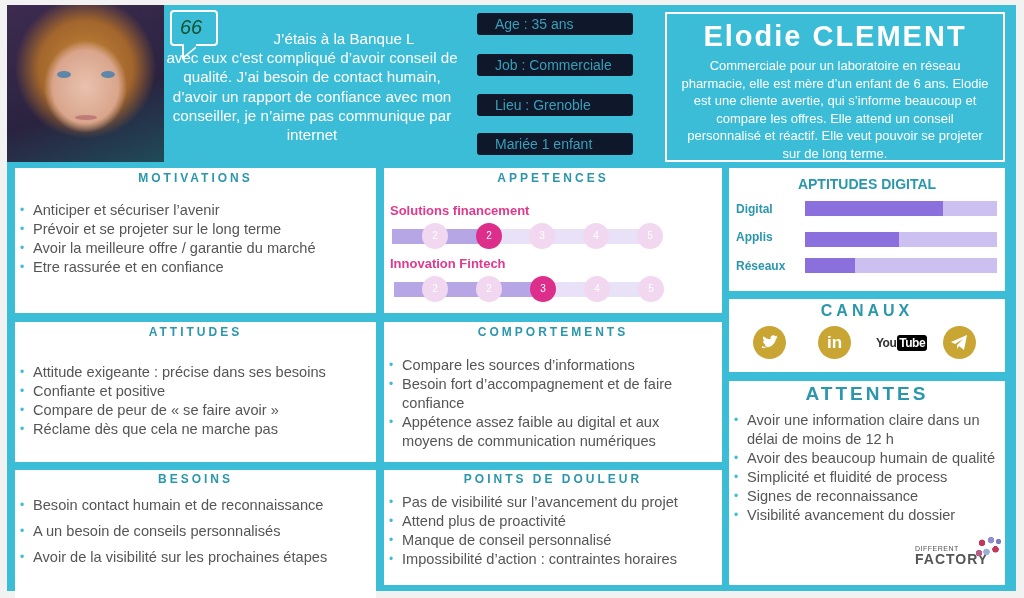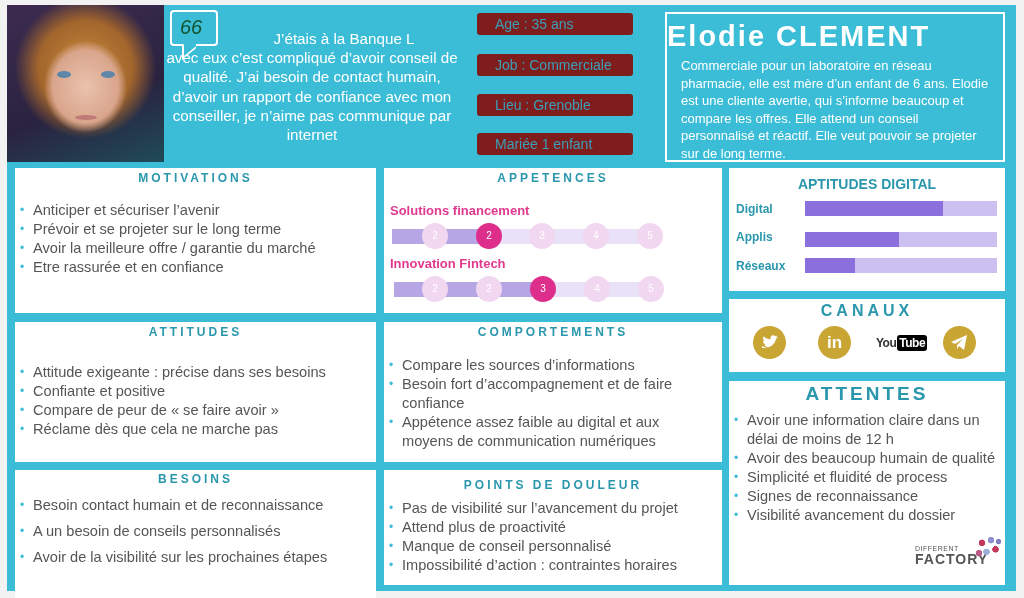--- a/index.html
+++ b/index.html
@@ -11,22 +11,22 @@
   .photo { left: 7px; top: 5px; width: 157px; height: 157px;
     background: radial-gradient(ellipse 38% 42% at 50% 52%, #e9c2ad 0%, #d9a58c 55%, rgba(0,0,0,0) 70%),
                 radial-gradient(ellipse 60% 60% at 50% 40%, #c98a3b 0%, #a2652c 50%, rgba(0,0,0,0) 75%),
                 linear-gradient(160deg, #3d2b4f 0%, #2a2340 60%, #1f4b58 100%); }
   .photo .eye { position:absolute; width:14px; height:7px; background:#5d86a8; border-radius:50%; top:66px; }
   .photo .mouth { position:absolute; left:68px; top:110px; width:22px; height:5px; background:#c07b78; border-radius:50%; }
   .quote-icon { left: 170px; top: 10px; width: 48px; height: 36px; border: 2px solid #fff; border-radius: 4px; color:#14532d; font-size: 20px; font-style: italic; padding-left: 8px; line-height: 30px; }
   .quote-icon:after { content:""; position:absolute; left:10px; bottom:-10px; width:12px; height:12px; border-left:2px solid #fff; border-bottom:2px solid #fff; background:#3bbdd7; transform: skewY(-40deg); }
   .quote-text { left: 166px; top: 29px; width: 292px; color: #fff; font-size: 15.2px; line-height: 19.2px; text-align: center; }
   .quote-text .first { display:block; padding-left: 64px; }
-  .pill { position: absolute; left: 477px; width: 156px; height: 22px; background: #7f1d1d; border-radius: 3px; color: #3a9fb8; font-size: 14px; line-height: 22px; padding-left: 18px; }
-  .namebox { left: 665px; top: 12px; width: 340px; height: 150px; border: 2px solid #fff; color: #fff; text-align: left; }
+  .pill { position: absolute; left: 477px; width: 156px; height: 22px; background: #0f172a; border-radius: 3px; color: #3a9fb8; font-size: 14px; line-height: 22px; padding-left: 18px; }
+  .namebox { left: 665px; top: 12px; width: 340px; height: 150px; border: 2px solid #fff; color: #fff; text-align: center; }
   .namebox .name { font-size: 29px; font-weight: bold; letter-spacing: 2px; margin-top: 6px; }
   .namebox .desc { font-size: 13px; line-height: 17.5px; margin-top: 4px; padding: 0 14px; }
   .title { color: #2a97ad; font-weight: bold; font-size: 12px; letter-spacing: 3px; text-align: center; }
   ul.items { list-style: none; color: #555; font-size: 14.6px; line-height: 19px; }
   ul.items li { position: relative; padding-left: 18px; }
   ul.items li:before { content: "•"; position: absolute; left: 5px; color: #3bbdd7; font-size: 12px; }
   .skill-label { color: #e0398f; font-weight: bold; font-size: 13px; position:absolute; }
   .track { position:absolute; height: 15px; background: #e9e1f7; }
   .track .fill { position:absolute; left:0; top:0; height:100%; background: #b6a6e6; }
   .dot { position:absolute; width: 26px; height: 26px; border-radius: 50%; background: #f2d7f0; color: #fff; font-size: 10px; text-align: center; line-height: 26px; top: -6px; }
@@ -128,21 +128,21 @@
 <div class="panel" style="left:384px;top:322px;width:338px;height:140px">
   <div class="title" style="margin-top:3px">COMPORTEMENTS</div>
   <ul class="items" style="margin-top:17px;padding-right:20px">
     <li>Compare les sources d’informations</li>
     <li>Besoin fort d’accompagnement et de faire confiance</li>
     <li>Appétence assez faible au digital et aux moyens de communication numériques</li>
   </ul>
 </div>
 
 <div class="panel" style="left:384px;top:470px;width:338px;height:115px">
-  <div class="title" style="margin-top:8px">POINTS DE DOULEUR</div>
+  <div class="title" style="margin-top:2px">POINTS DE DOULEUR</div>
   <ul class="items" style="margin-top:7px">
     <li>Pas de visibilité sur l’avancement du projet</li>
     <li>Attend plus de proactivité</li>
     <li>Manque de conseil personnalisé</li>
     <li>Impossibilité d’action : contraintes horaires</li>
   </ul>
 </div>
 
 <div class="panel" style="left:729px;top:168px;width:276px;height:123px">
   <div class="title" style="margin-top:8px;font-size:14px;letter-spacing:0">APTITUDES DIGITAL</div>

